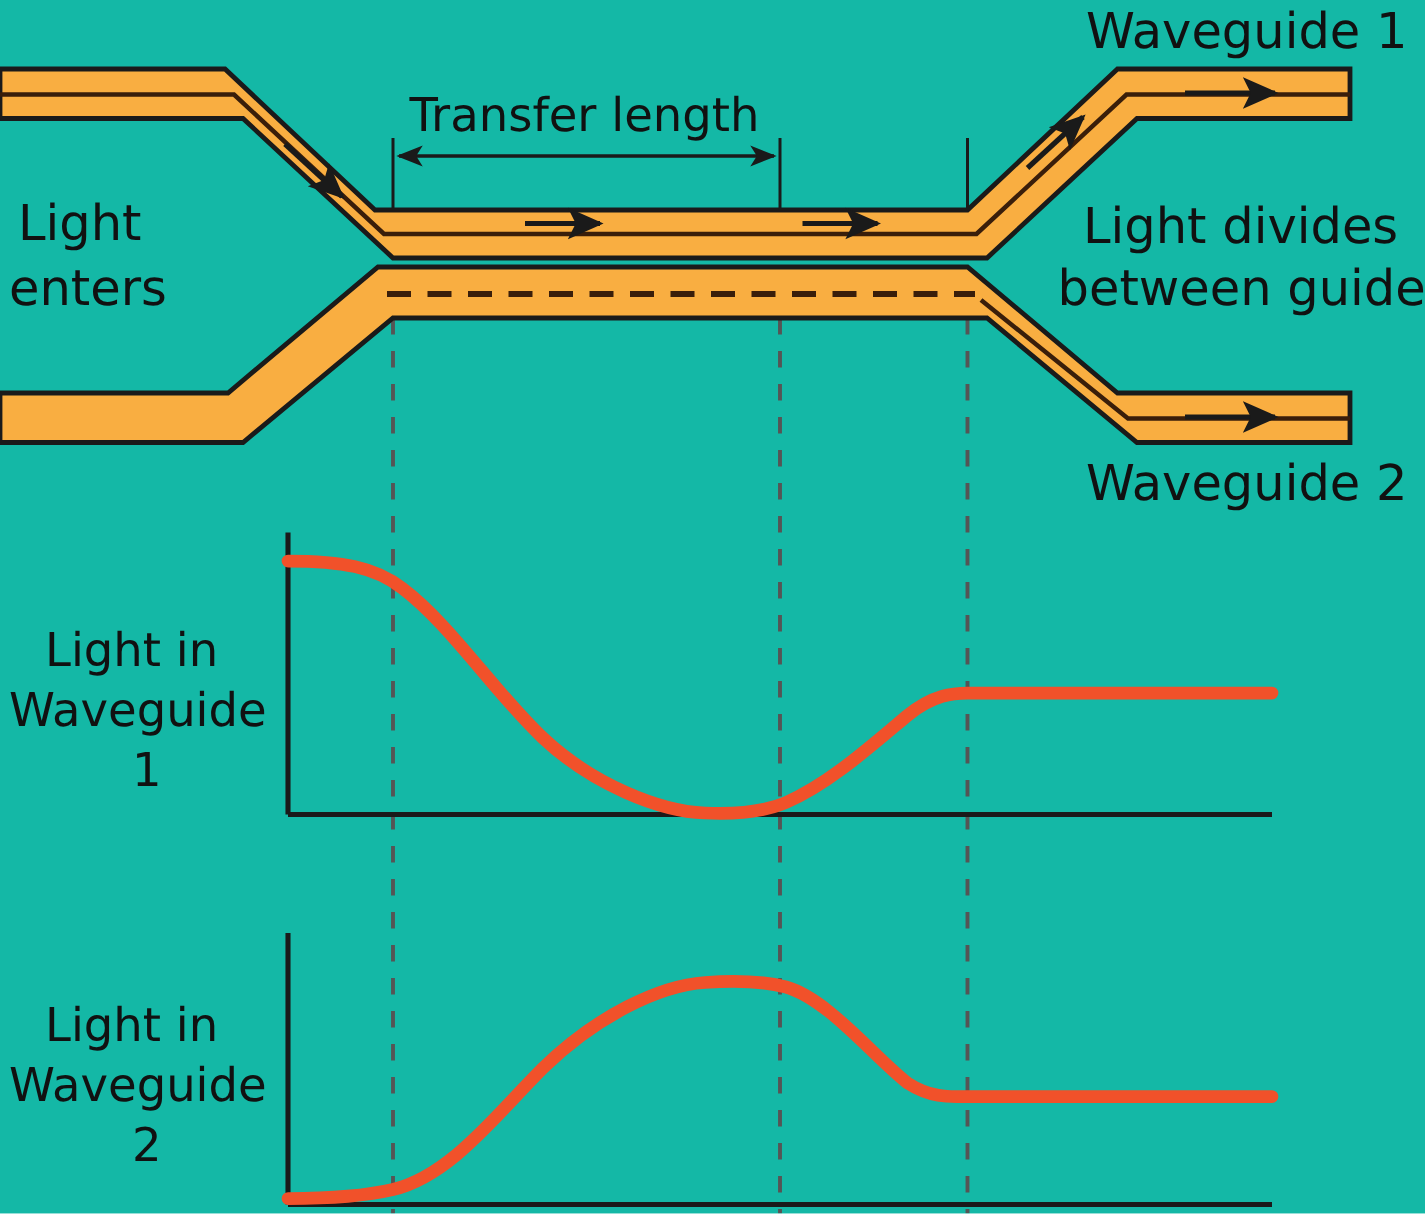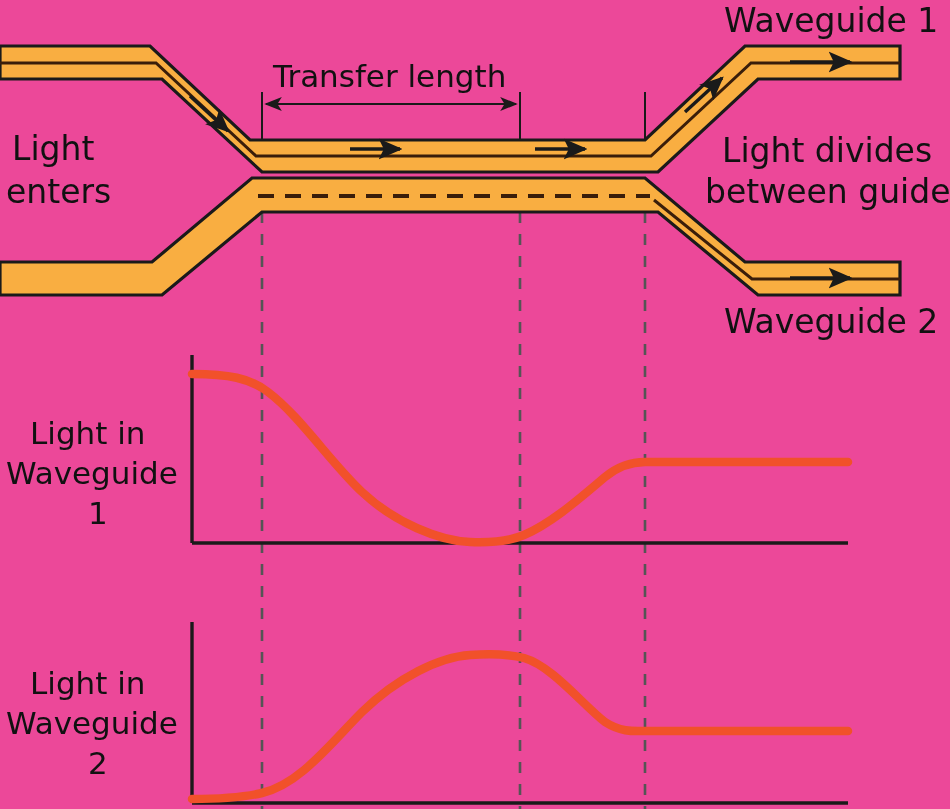--- a/index.html
+++ b/index.html
@@ -7,21 +7,21 @@
     padding: 0;
     background: #ffffff;
   }
   body {
     font-family: "DejaVu Sans", "Liberation Sans", sans-serif;
   }
   #figure {
     position: relative;
     width: 950px;
     height: 809px;
-    background: #ec4899;
+    background: #14b8a6;
     overflow: hidden;
   }
   #figure svg {
     display: block;
   }
   .lbl {
     fill: #111111;
     font-family: "DejaVu Sans", "Liberation Sans", sans-serif;
     font-weight: 400;
   }

